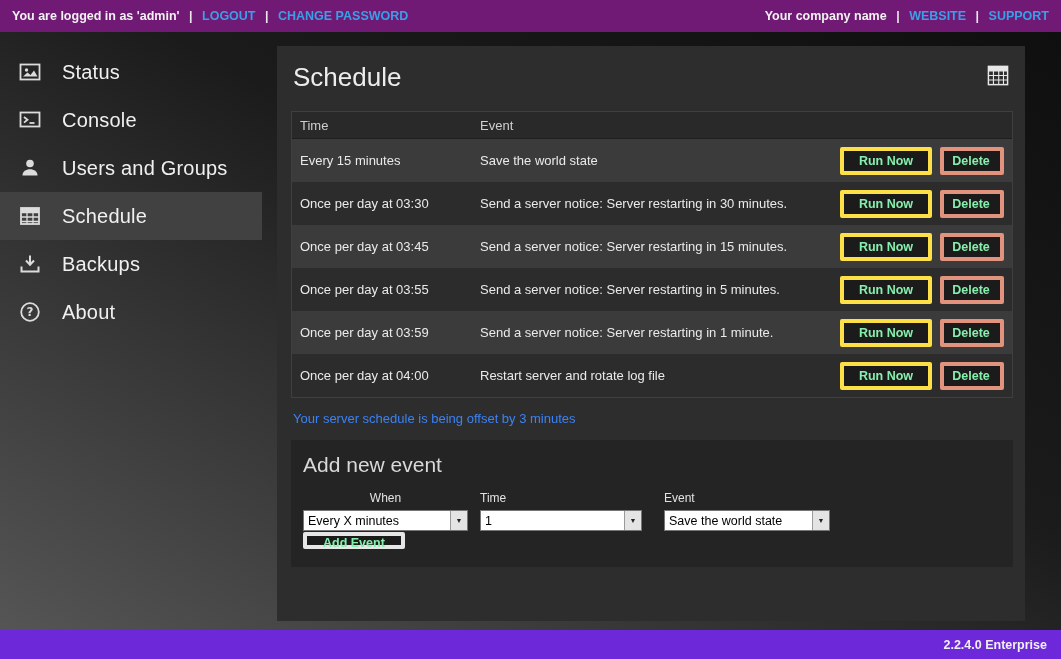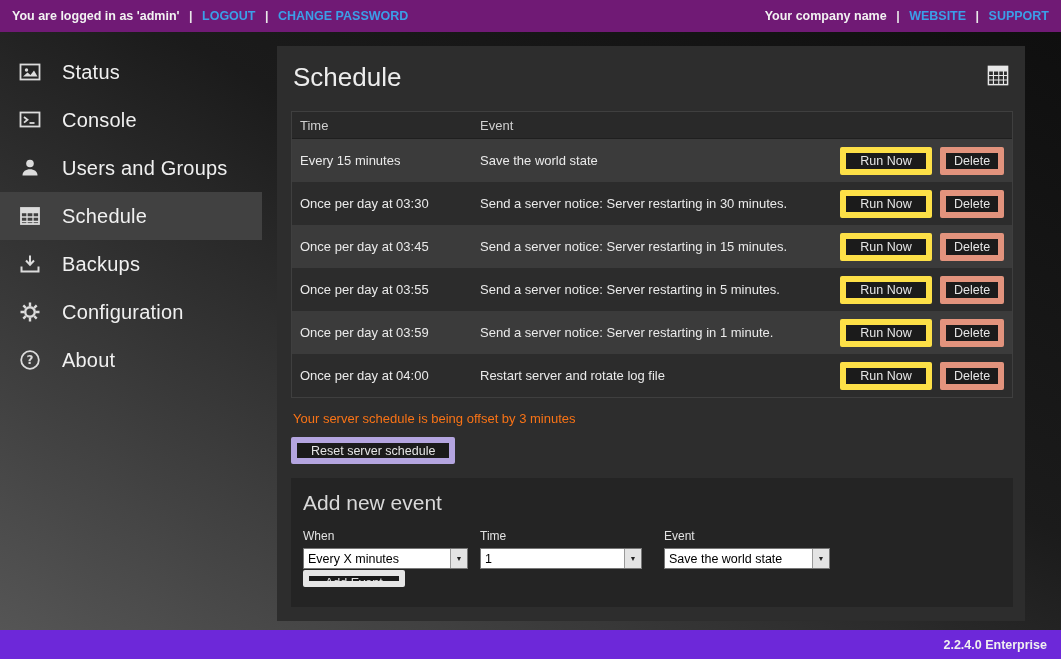--- a/index.html
+++ b/index.html
@@ -54,37 +54,37 @@
     display:grid; grid-template-columns:172px 1fr 92px 64px;
     column-gap:8px; align-items:center; padding:0 8px;
   }
   .thead { height:27px; background:#292929; border-bottom:1px solid #1f1f1f;
            font-size:13px; color:#cfcfcf; }
   .trow { height:43px; font-size:13px; color:#eaeaea; }
   .trow:nth-child(odd of .trow) { background:#3b3b3b; }
   .trow:nth-child(even of .trow) { background:#2c2c2c; }
 
   .btn {
-    background:#1b1b1b; color:#e5e5e5; font-weight:normal; font-size:12.5px;
-    border:6px solid #fde047; border-radius:2px; height:28px;
+    background:#1b1b1b; color:#86efac; font-weight:bold; font-size:12.5px;
+    border:4px solid #fde047; border-radius:2px; height:28px;
     padding:0 10px; cursor:pointer; font-family:inherit; white-space:nowrap;
   }
   .btn.run { width:92px; }
   .btn.del { width:64px; border-color:#e2937d;padding-left:8px; }
   .btn.reset { border-color:#b4a5e0; height:27px; padding:0 14px; }
   .btn.add  { border-color:#e6e6e6; height:17px; padding:0 16px; margin-top:1px; }
 
-  .offset-note { font-size:13px; color:#f97316; margin:13px 2px 11px 2px; }
+  .offset-note { font-size:13px; color:#3b82f6; margin:13px 2px 11px 2px; }
 
   
   .add-panel { background:#242424; margin-top:14px; padding:13px 12px 16px 12px; }
   .add-panel h2 { font-size:21px; font-weight:normal; color:#d9d9d9; margin-bottom:14px; }
   .fields { display:flex; }
   .fgroup { display:flex; flex-direction:column; }
-  .fgroup.g-when  { width:165px; margin-right:12px; }
+  .fgroup.g-when  { width:165px; margin-right:12px;text-align:center; }
   .fgroup.g-time  { width:162px; margin-right:22px; }
   .fgroup.g-event { width:166px; }
   .flabel { font-size:12px; color:#e2e2e2; margin-bottom:5px; }
   .select {
     height:21px; background:#fff; border:1px solid #767676;
     display:flex; align-items:center; justify-content:space-between;
     cursor:pointer; overflow:hidden;
   }
   .sel-text { font-size:12.5px; color:#000; padding-left:4px; white-space:nowrap; }
   .sel-arrow {
@@ -173,31 +173,20 @@
         <span class="icon">
           <svg width="24" height="24" viewBox="0 0 24 24">
               <path d="M12 3.5v8.5" stroke="#dcdcdc" stroke-width="2" fill="none"></path>
               <path d="M8 8.5l4 4.2 4-4.2" fill="none" stroke="#dcdcdc" stroke-width="2"></path>
               <path d="M3.5 14.5v5h17v-5" fill="none" stroke="#dcdcdc" stroke-width="2"></path>
             </svg>
         </span>
         <span class="side-label">Backups</span>
       </div>
 
-      <div class="side-item">
-        <span class="icon">
-          <svg width="24" height="24" viewBox="0 0 24 24">
-              <g stroke="#dcdcdc" stroke-width="2.4" fill="none">
-                <path d="M12 2.5V6M12 18v3.5M2.5 12H6M18 12h3.5M5.3 5.3l2.5 2.5M16.2 16.2l2.5 2.5M18.7 5.3l-2.5 2.5M5.3 18.7l2.5-2.5"></path>
-              </g>
-              <circle cx="12" cy="12" r="4.8" fill="none" stroke="#dcdcdc" stroke-width="2.4"></circle>
-            </svg>
-        </span>
-        <span class="side-label">Configuration</span>
-      </div>
 
       <div class="side-item">
         <span class="icon">
           <svg width="24" height="24" viewBox="0 0 24 24">
               <circle cx="12" cy="12" r="8.8" fill="none" stroke="#dcdcdc" stroke-width="1.8"></circle>
               <text x="12" y="16" text-anchor="middle" font-size="12" font-weight="bold" fill="#dcdcdc" font-family="DejaVu Sans, sans-serif">?</text>
             </svg>
         </span>
         <span class="side-label">About</span>
       </div>
@@ -263,21 +252,20 @@
         <div class="trow">
           <div>Once per day at 04:00</div>
           <div>Restart server and rotate log file</div>
           <button class="btn run">Run Now</button>
           <button class="btn del">Delete</button>
         </div>
       </div>
 
       <p class="offset-note">Your server schedule is being offset by 3 minutes</p>
 
-      <button class="btn reset">Reset server schedule</button>
 
       <section class="add-panel">
         <h2>Add new event</h2>
 
         <div class="fields">
 
           <div class="fgroup g-when">
             <span class="flabel">When</span>
             <div class="select">
               <span class="sel-text">Every X minutes</span>

